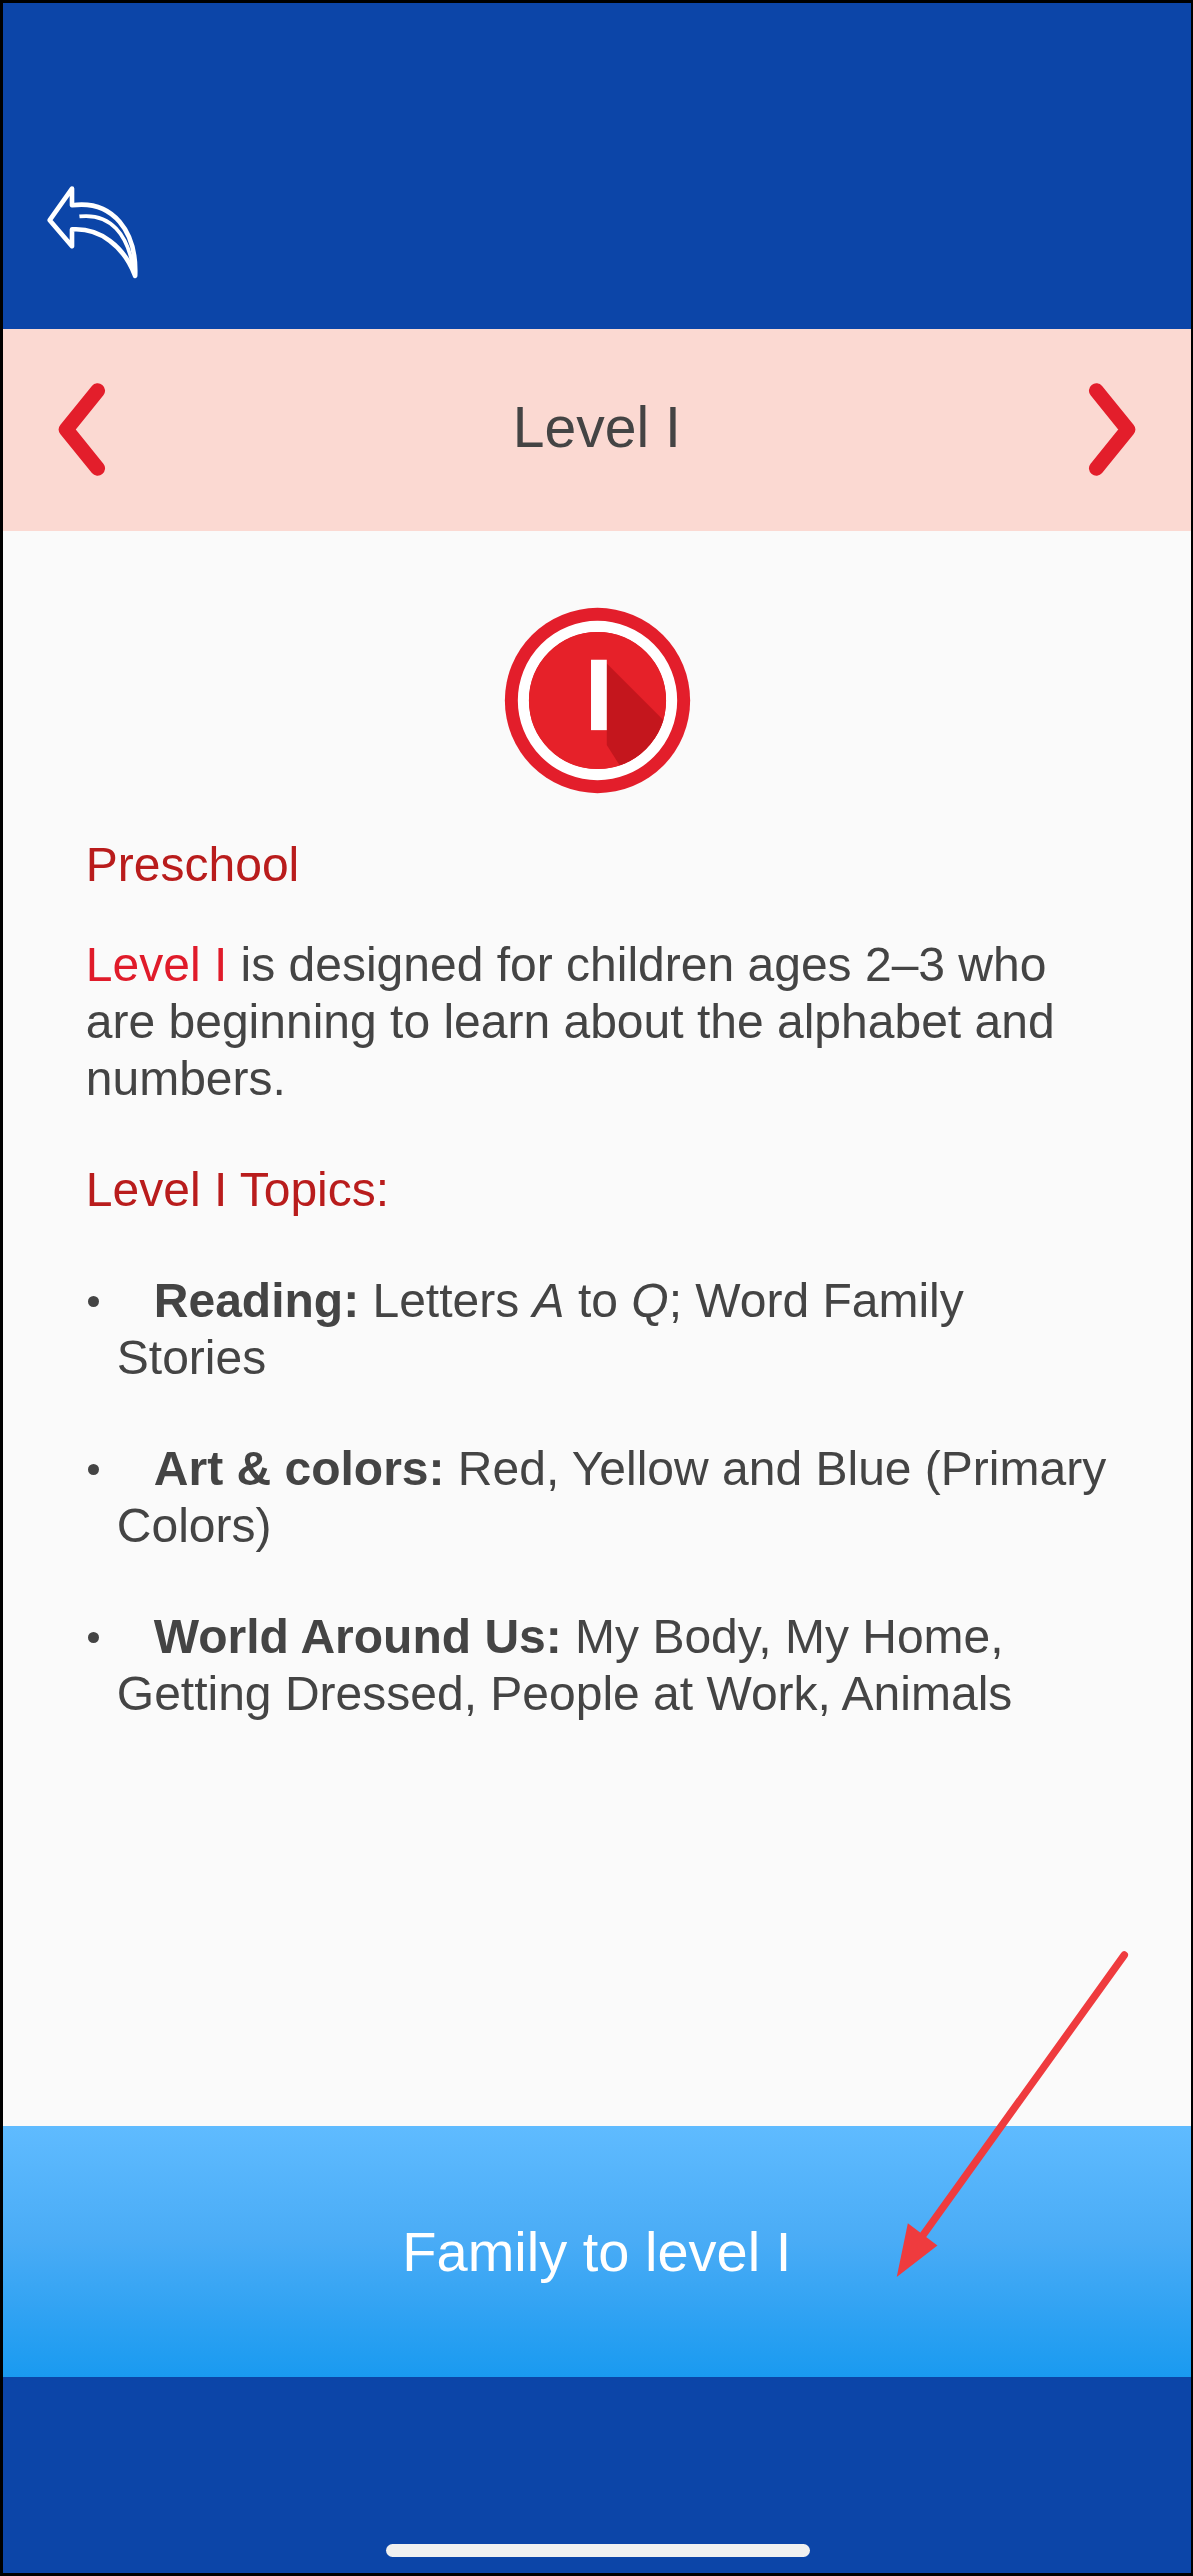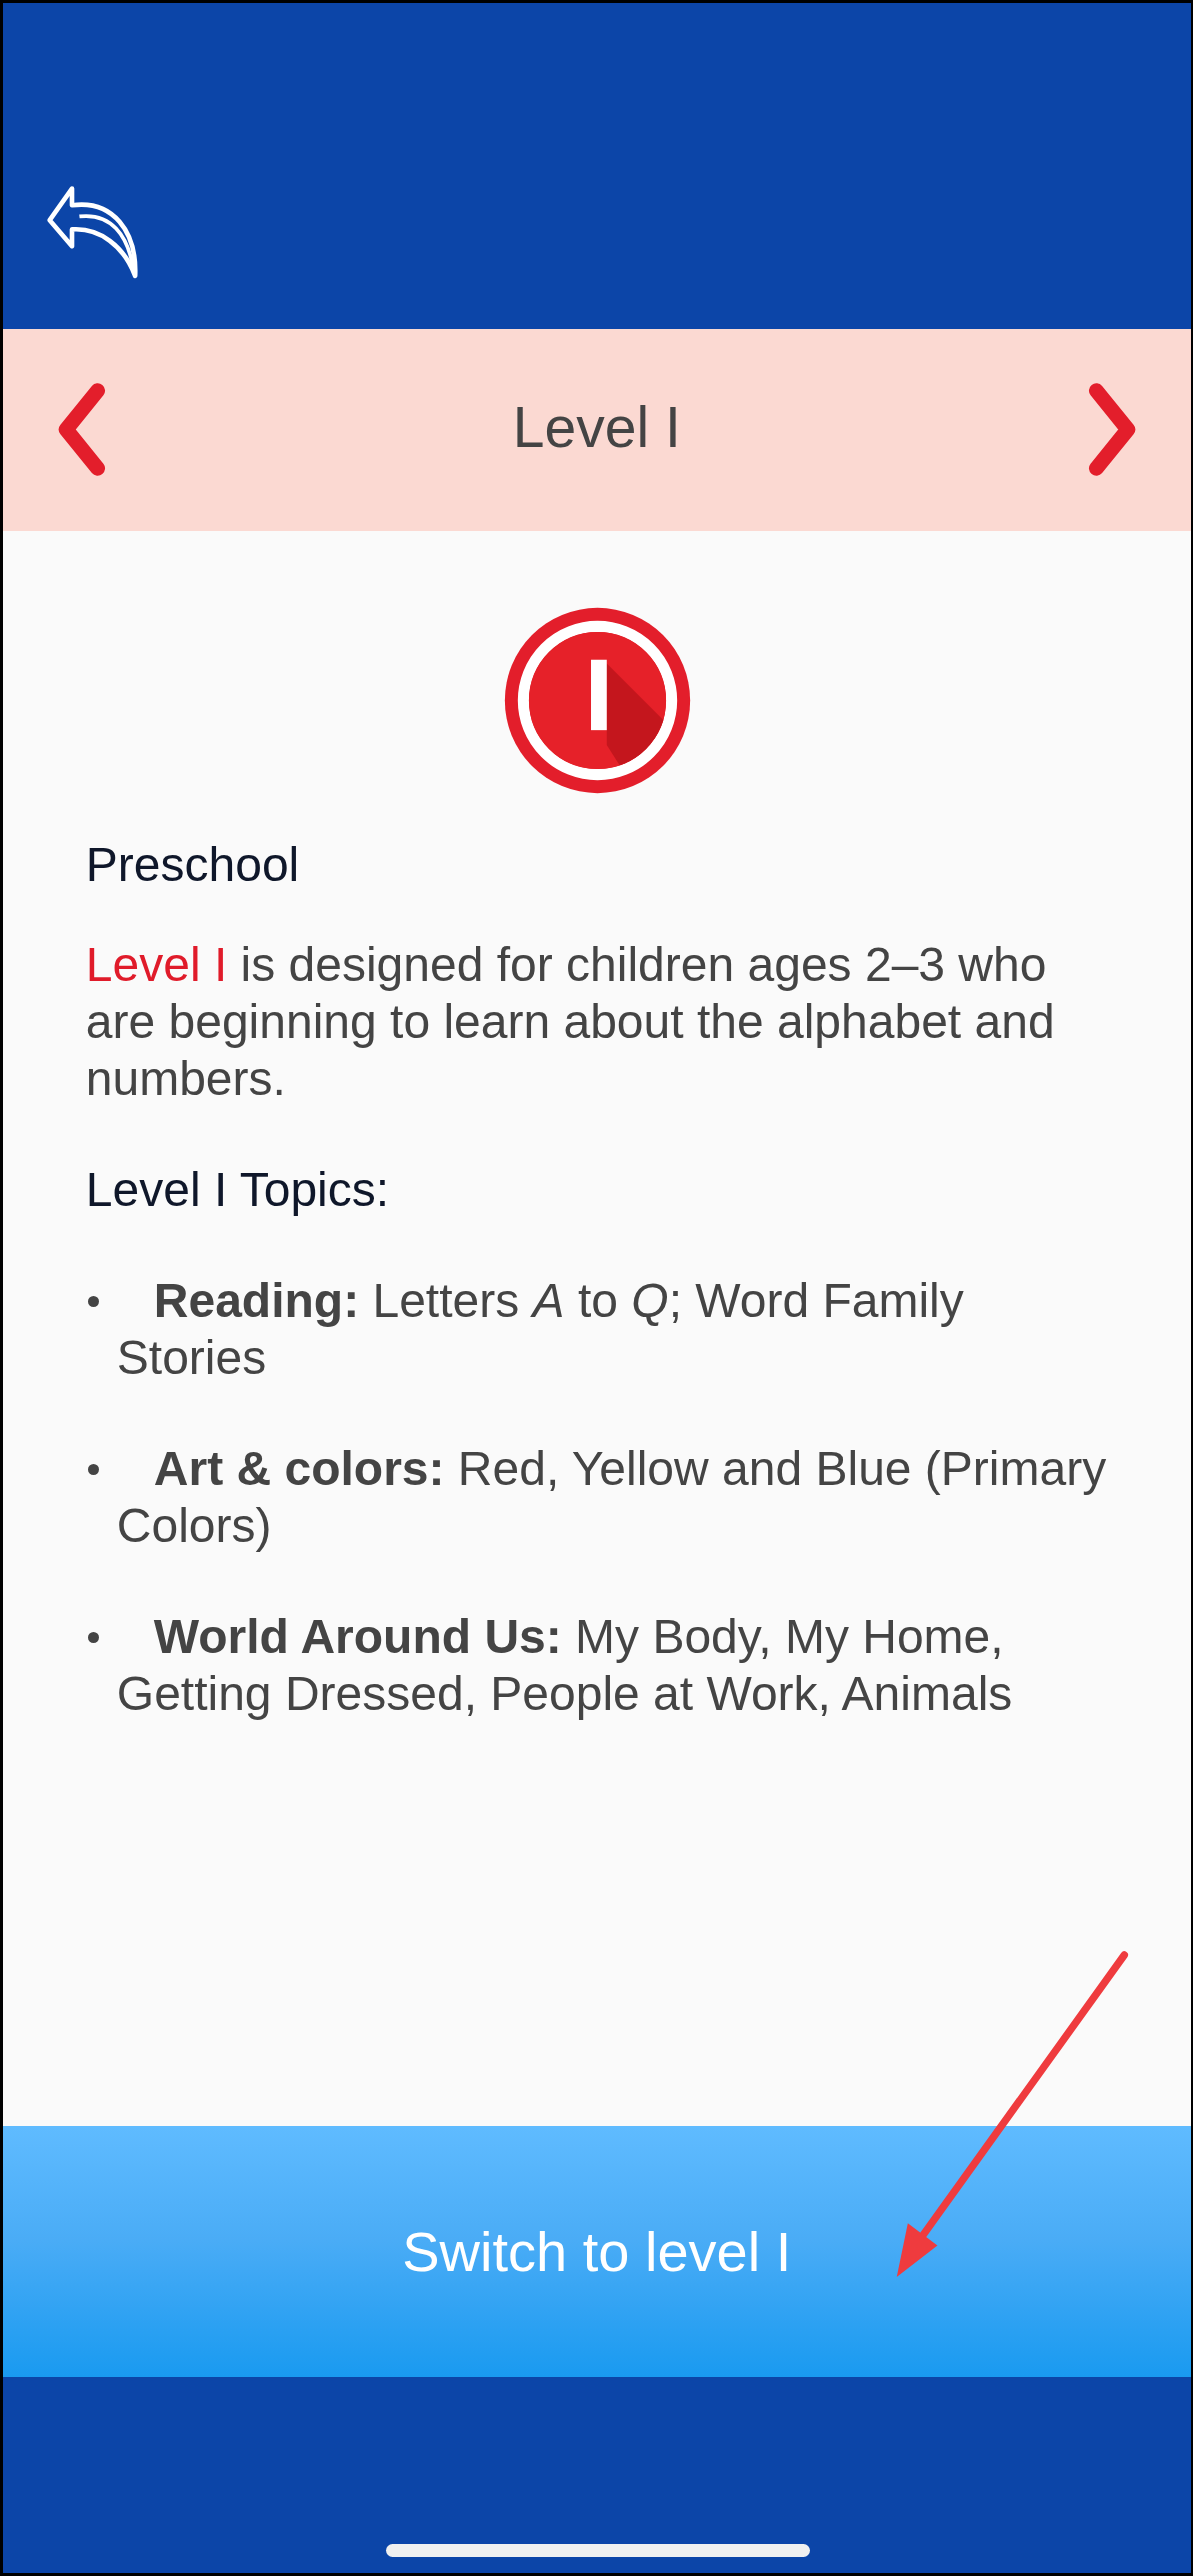--- a/index.html
+++ b/index.html
@@ -37,21 +37,21 @@
     color: #444; font-size: 57px;
   }
   .badge {
     position: absolute; left: 500px; top: 603px; width: 189px; height: 189px;
   }
   .content {
     position: absolute; left: 83px; top: 833px; width: 1036px;
     color: #444; font-size: 48px; line-height: 57px;
   }
   .red { color: #e01b2a; }
-  .section-title { color: #0f172a; font-size: 48px; margin: 0; }
+  .section-title { color: #b91c1c; font-size: 48px; margin: 0; }
   .para { margin: 43px 0 0 0; }
   .topics-title { margin: 54px 0 0 0; }
   .topic {
     position: relative; padding-left: 31px; margin-top: 54px;
   }
   .topic:first-of-type { margin-top: 54px; }
   .bullet {
     position: absolute; left: 1.9px; top: 24px; width: 11px; height: 11px;
     border-radius: 50%; background: #444;
   }
@@ -133,21 +133,21 @@
       <span class="bullet"></span>
       <b>Art &amp; colors:</b><span> Red, Yellow and Blue (Primary Colors)</span>
     </div>
 
     <div class="topic">
       <span class="bullet"></span>
       <b>World Around Us:</b><span> My Body, My Home, Getting Dressed, People at Work, Animals</span>
     </div>
   </div>
 
-  <button class="switch-btn">Switch to level I</button>
+  <button class="switch-btn">Family to level I</button>
 
   <div class="bottom-bar">
     <div class="home-indicator"></div>
   </div>
 
   <svg class="annotation-arrow" viewBox="0 0 1284 2778">
     <line x1="1212" y1="2110" x2="982" y2="2430" stroke="#ef3b3e" stroke-width="8" stroke-linecap="round"></line>
     <polygon points="966,2458 978,2400 1010,2424" fill="#ef3b3e"></polygon>
   </svg>
 

